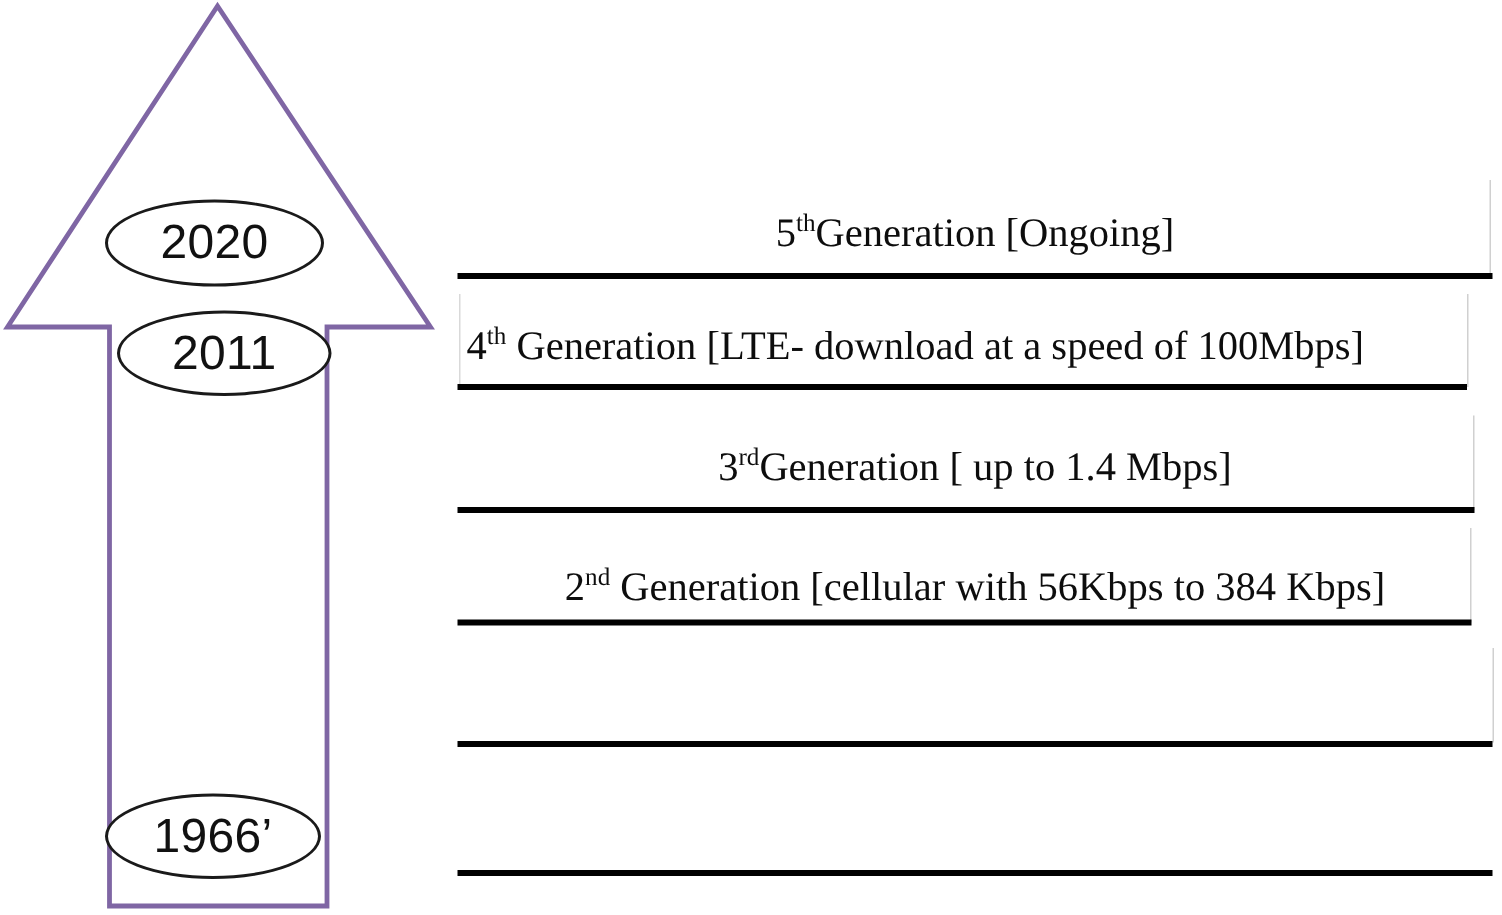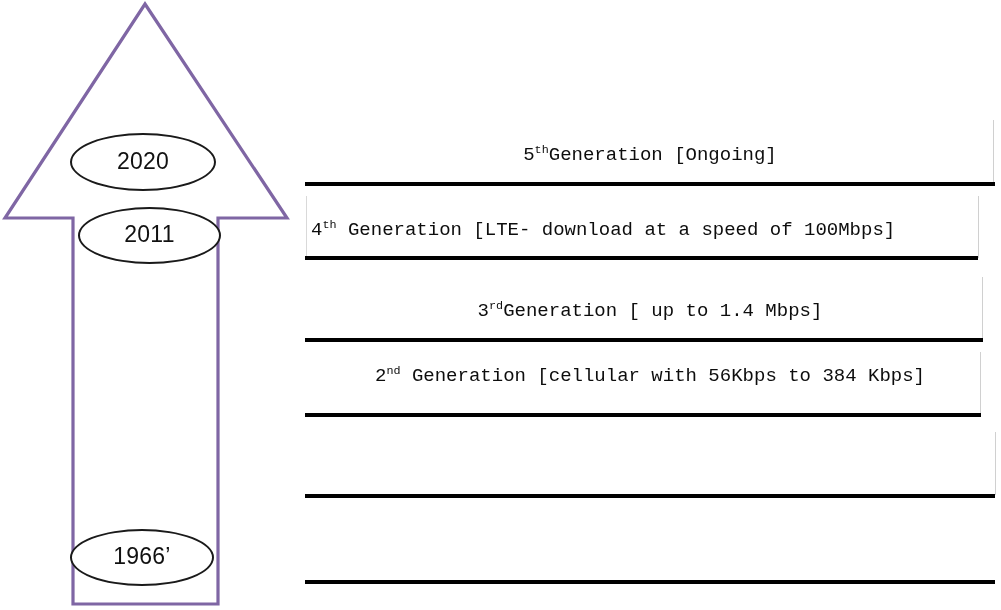--- a/index.html
+++ b/index.html
@@ -38,21 +38,21 @@
     border: 2.2px solid #1a1a1a;
     border-radius: 50%;
     background: #ffffff;
     box-sizing: border-box;
     display: flex;
     align-items: center;
     justify-content: center;
   }
   .oval-label {
     font-family: "Liberation Sans", sans-serif;
-    font-size: 23px;
+    font-size: 32px;
     line-height: 1;
     color: #111111;
     letter-spacing: 0.2px;
     white-space: nowrap;
     transform: translateY(-1px);
   }
 
   .oval-0 { left: 70px;  top: 133px; width: 146px; height: 58px; }
   .oval-1 { left: 78px;  top: 207px; width: 143px; height: 57px; }
   .oval-2 { left: 70px;  top: 291px; width: 146px; height: 56px; }
@@ -71,22 +71,22 @@
   .gen-row {
     position: absolute;
     left: 0;
     width: 690px;
     box-sizing: border-box;
     display: flex;
     align-items: center;
   }
   .gen-row .row-text {
     width: 100%;
-    font-family: Liberation Mono, monospace;
-    font-size: 19px;
+    font-family: Liberation Serif, serif;
+    font-size: 27px;
     line-height: 1.15;
     color: #0d0d0d;
     white-space: nowrap;
   }
   .gen-row.center .row-text { text-align: center; }
   .gen-row.leftish .row-text { text-align: left; padding-left: 6px; }
 
   
   .rule {
     position: absolute;
@@ -140,21 +140,21 @@
     </div>
 
     <div class="gen-row leftish" style="top:207px; height:48px;">
       <div class="row-text"><span>4</span><span class="sup">th</span><span> Generation [LTE- download at a speed of 100Mbps]</span></div>
     </div>
 
     <div class="gen-row center" style="top:288px; height:48px;">
       <div class="row-text"><span>3</span><span class="sup">rd</span><span>Generation [ up to 1.4 Mbps]</span></div>
     </div>
 
-    <div class="gen-row center" style="top:353px; height:48px;">
+    <div class="gen-row center" style="top:368px; height:48px;">
       <div class="row-text"><span>2</span><span class="sup">nd</span><span> Generation [cellular with 56Kbps to 384 Kbps]</span></div>
     </div>
 
 
   </div>
 
   <div class="edge-right" style="left:993px; top:120px;  height:63px;"></div>
   <div class="edge-right" style="left:978px; top:196px;  height:62px;"></div>
   <div class="edge-right" style="left:982px; top:277px;  height:63px;"></div>
   <div class="edge-right" style="left:980px; top:352px;  height:63px;"></div>

